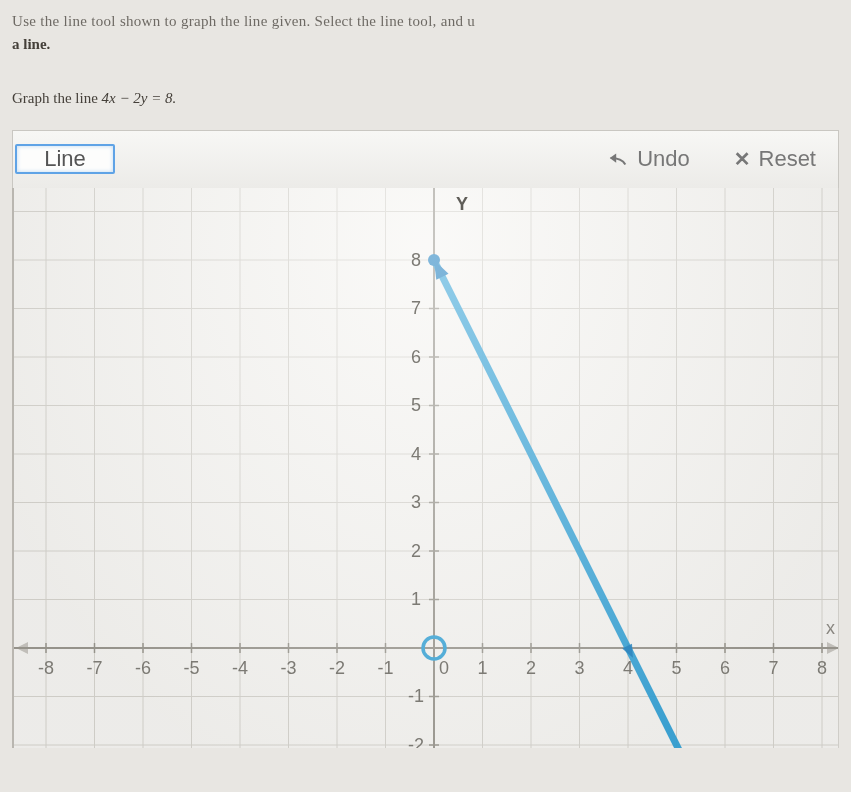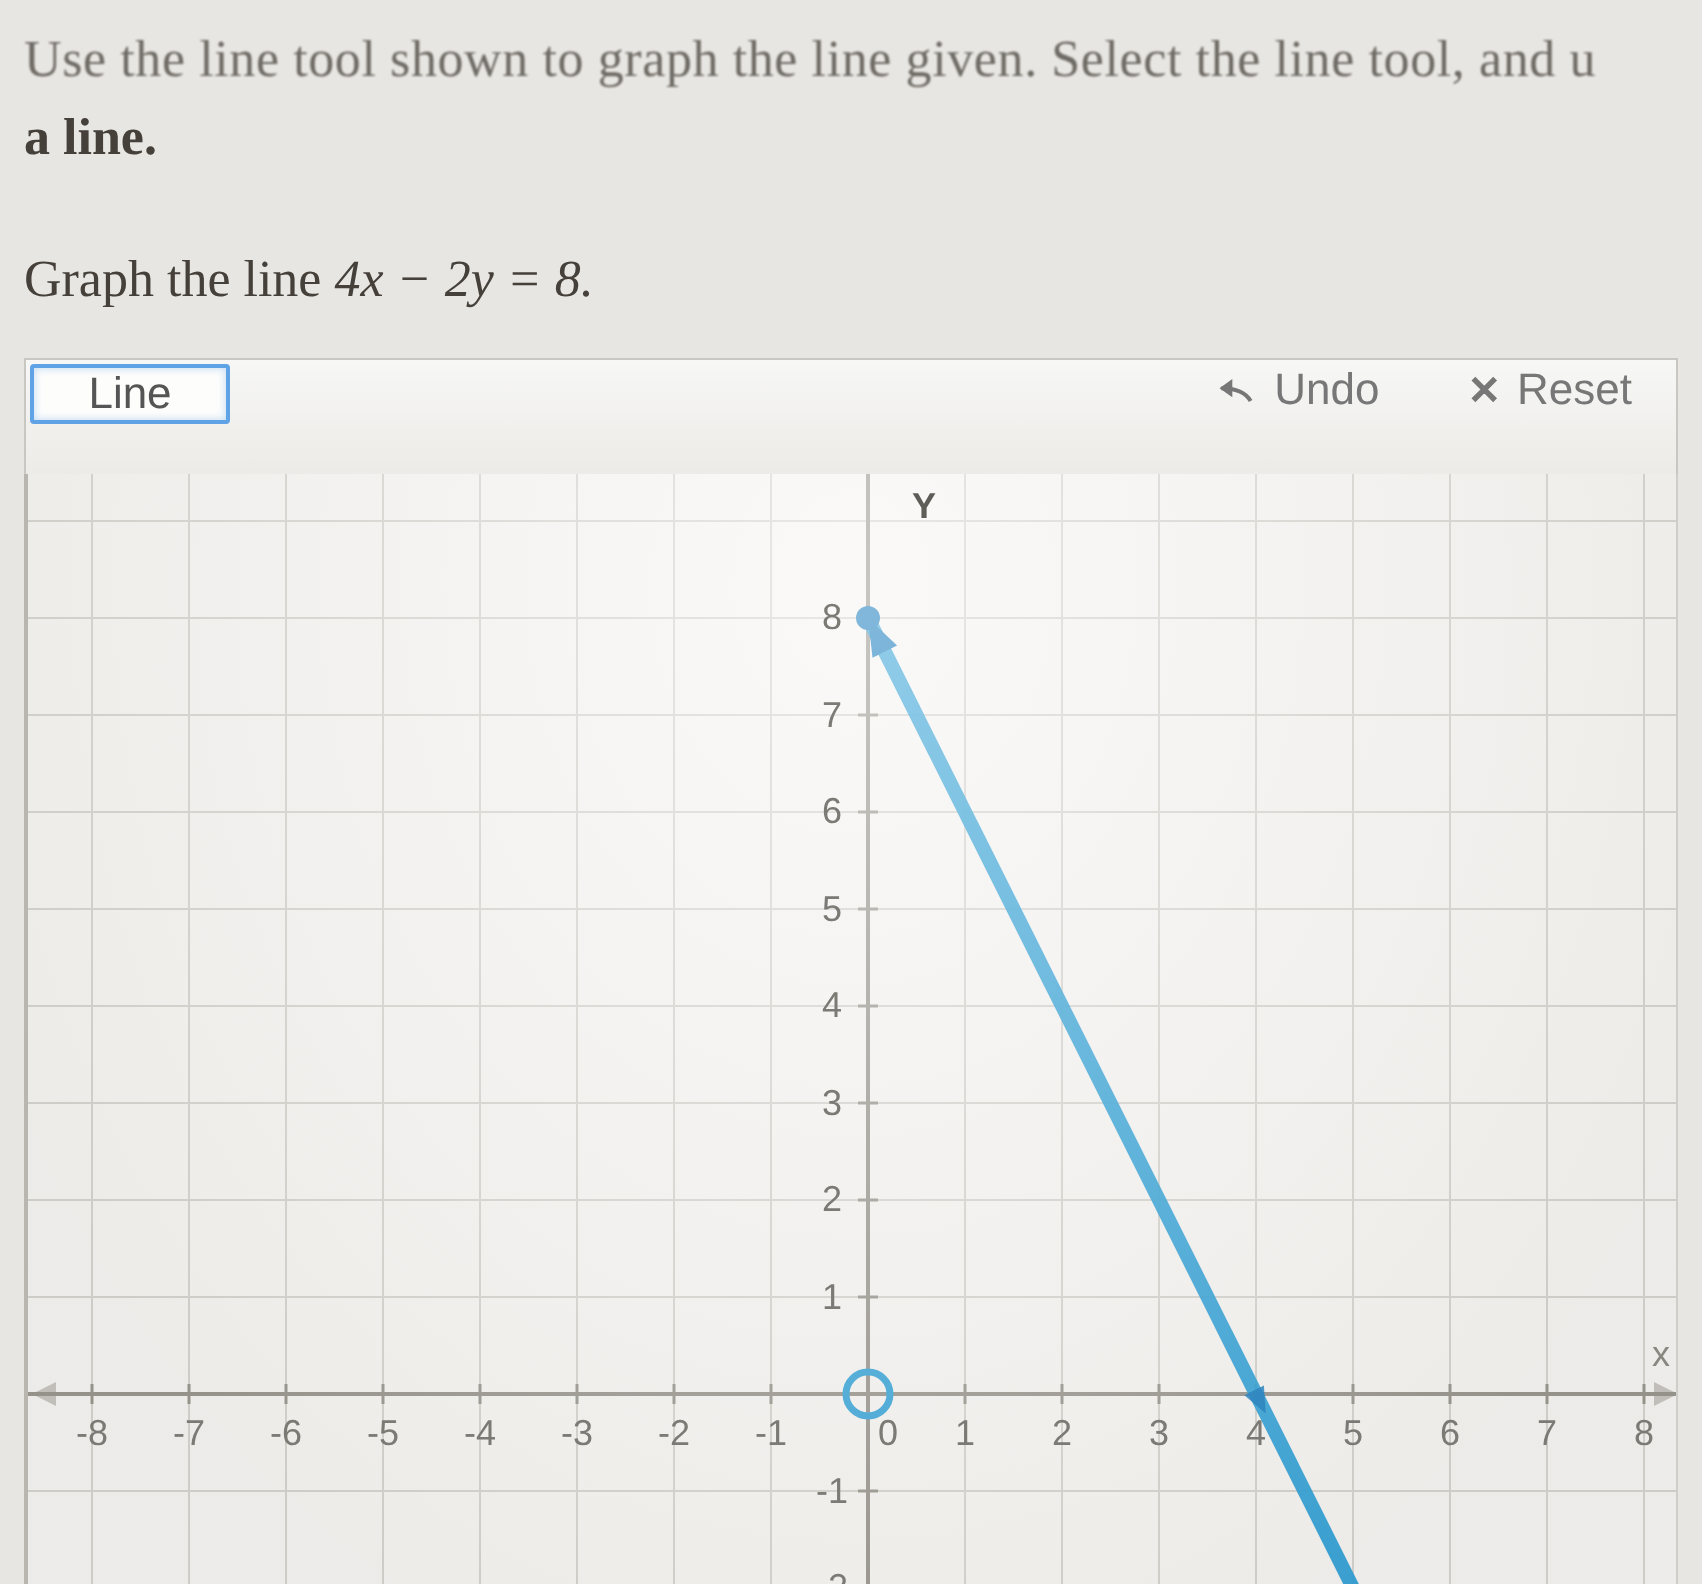--- a/index.html
+++ b/index.html
@@ -6,37 +6,37 @@
   body {
     font-family: Georgia, 'Times New Roman', serif;
     background: #e8e6e2;
     width: 851px;
     height: 792px;
     overflow: hidden;
     padding: 10px 12px;
     color: #3a3632;
   }
   .instructions {
-    font-size: 26px;
+    font-size: 15px;
     line-height: 1.5;
     color: #45403a;
     margin-bottom: 14px;
   }
   .instr-line1 {
     filter: blur(0.6px);
     opacity: 0.75;
     letter-spacing: 0.3px;
   }
   .instr-line2 { font-weight: 700; }
   .instr-line3 { margin-top: 32px; }
   .equation { font-style: italic; }
   
   .toolbar {
     display: flex;
-    align-items: flex-start;
+    align-items: center;
     height: 58px;
     background: linear-gradient(#f7f7f5,#ecebe8);
     border: 1px solid #c9c7c2;
     border-bottom: none;
     margin-top: 20px;
   }
   .tool-line {
     width: 100px;
     border: 2px solid #5fa3e6;
     border-radius: 2px;

